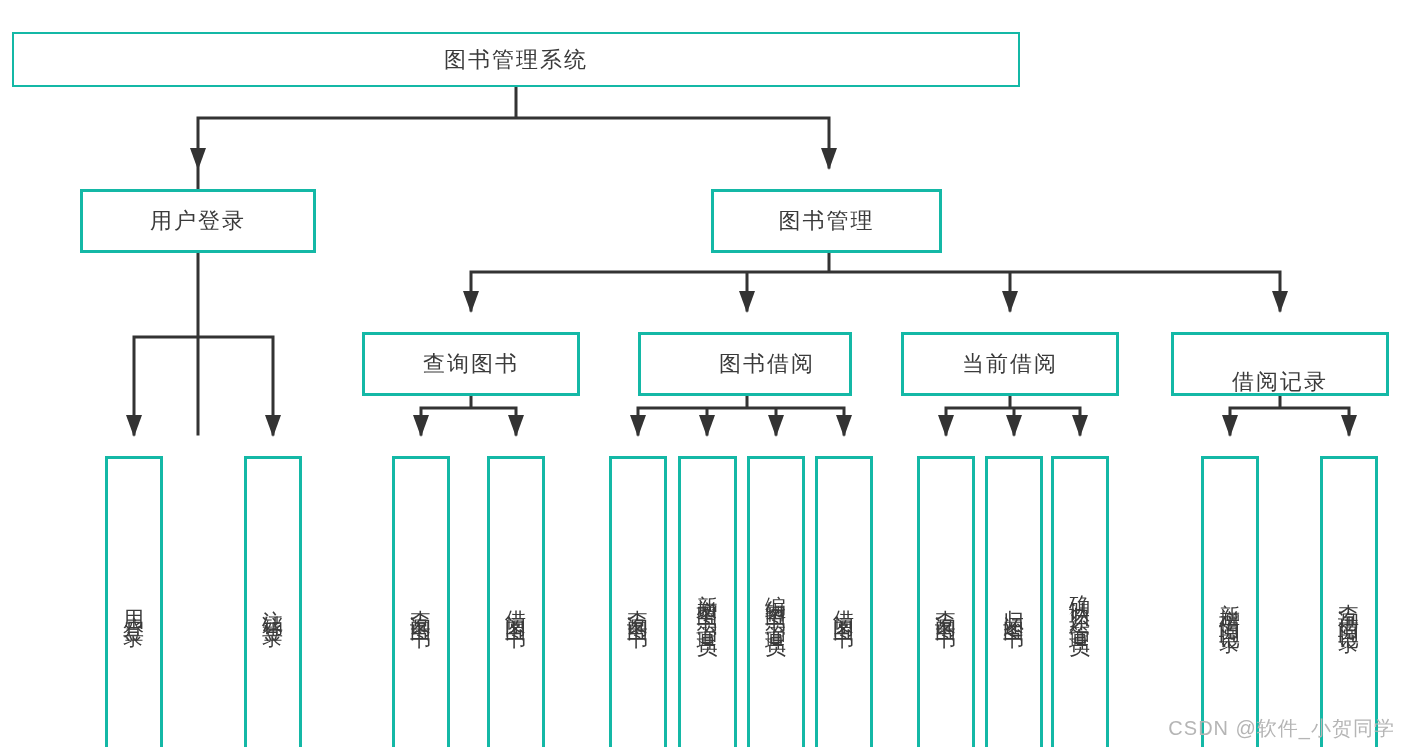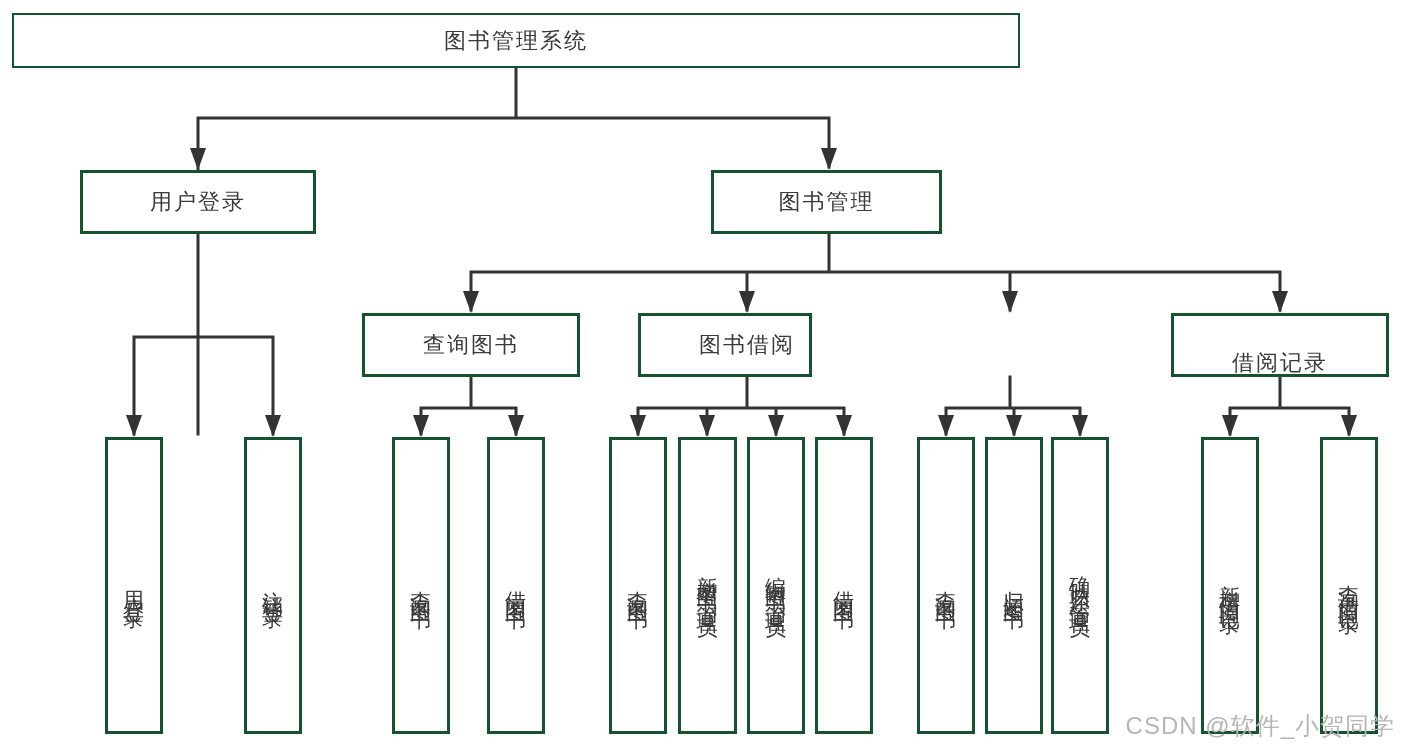--- a/index.html
+++ b/index.html
@@ -3,34 +3,34 @@
 <meta charset="utf-8">
 <style>
   html,body { margin:0; padding:0; background:#ffffff; }
   .stage {
     position:relative; width:1405px; height:747px; background:#ffffff;
     font-family:"Liberation Sans","DejaVu Sans",sans-serif; overflow:hidden;
   }
   .connectors { position:absolute; left:0; top:0; z-index:1; }
   .node {
     position:absolute; z-index:2; box-sizing:border-box;
-    background:#ffffff; border:3px solid #14532d; color:#3a3a3a;
+    background:#ffffff; border:3px solid #14b8a6; color:#3a3a3a;
     display:flex; align-items:center; justify-content:center;
-    text-align:center; line-height:1;
+    text-align:center; line-height:1;margin-top:19px;
   }
   .node.root  { border-width:2px; font-size:22px; letter-spacing:2px; }
   .node.branch{ font-size:22px; letter-spacing:2px; }
   .node.leaf  { font-size:21px; }
   .leaf .vtext {
     writing-mode:vertical-rl; text-orientation:mixed;
     letter-spacing:6px; line-height:1; white-space:nowrap;
   }
   .watermark {
     position:absolute; right:10px; bottom:5px; z-index:3;
-    font-size:24px; color:#b5b5b5; letter-spacing:1px;
+    font-size:20px; color:#b5b5b5; letter-spacing:1px;
   }
 </style>
 </head>
 <body>
 
 <div class="stage">
 
   <svg class="connectors" width="1405" height="747" viewBox="0 0 1405 747">
     <path fill="none" stroke="#333333" stroke-width="3" stroke-linecap="square" d="M516 68 V118 M198 118 H829 M198 118 V434 M829 118 V167
          M198 234 V337 M134 337 H273 M134 337 V434 M273 337 V434
@@ -69,22 +69,25 @@
   <div class="node branch" style="left:80px; top:170px; width:236px; height:64px;">
     <span>用户登录</span>
   </div>
   <div class="node branch" style="left:711px; top:170px; width:231px; height:64px;">
     <span>图书管理</span>
   </div>
 
   <div class="node branch" style="left:362px; top:313px; width:218px; height:64px;">
     <span>查询图书</span>
   </div>
-  <div class="node branch" style="left:638px; top:313px; width:174px; height:64px;padding-left:44px;">
+  <div class="node branch" style="left:638px; top:313px; width:214px; height:64px;padding-left:44px;">
     <span>图书借阅</span>
+  </div>
+  <div class="node branch" style="left:901px; top:313px; width:218px; height:64px;">
+    <span>当前借阅</span>
   </div>
   <div class="node branch" style="left:1171px; top:313px; width:218px; height:64px;align-items:flex-end;">
     <span>借阅记录</span>
   </div>
 
   <div class="node leaf" style="left:105px; top:437px; width:58px; height:297px;">
     <span class="vtext">用户登录</span>
   </div>
   <div class="node leaf" style="left:244px; top:437px; width:58px; height:297px;">
     <span class="vtext">注销登录</span>

